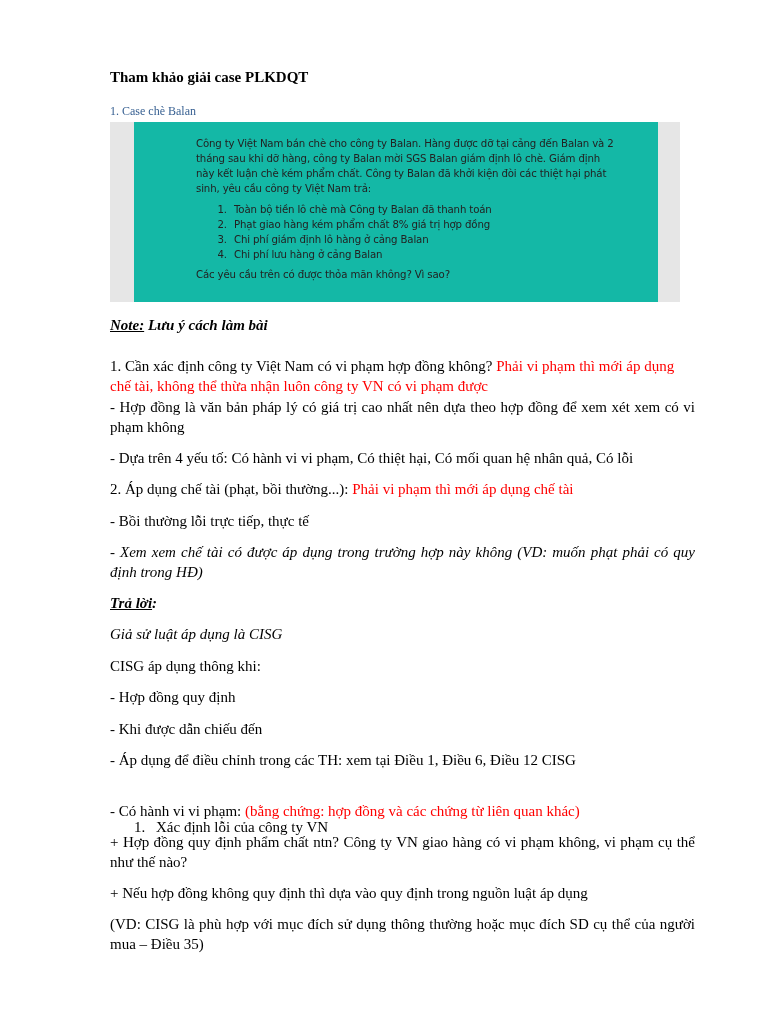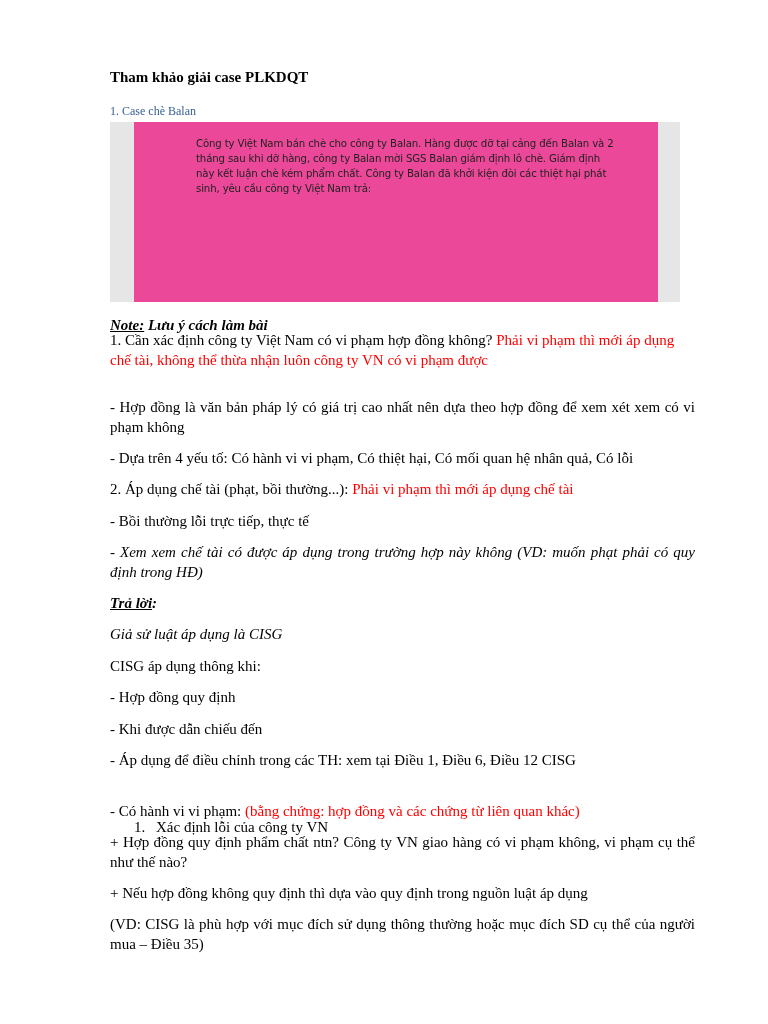--- a/index.html
+++ b/index.html
@@ -51,21 +51,21 @@
     }
     .italic { font-style: italic; }
 
     
     .case-image {
       position: absolute;
       left: 110px;
       top: 122px;
       width: 570px;
       height: 180px;
-      background: #ec4899;
+      background: #14b8a6;
     }
     .case-image .bar-left {
       position: absolute;
       left: 0; top: 0;
       width: 24px; height: 180px;
       background: #e6e6e6;
     }
     .case-image .bar-right {
       position: absolute;
       right: 0; top: 0;
@@ -107,29 +107,36 @@
 <div class="page">
   <div class="line title" style="top:67px;">Tham khảo giải case PLKDQT</div>
   <div class="line heading" style="top:101px;">1. Case chè Balan</div>
 </div>
 
 <div class="case-image">
   <div class="bar-left"></div>
   <div class="bar-right"></div>
   <div class="case-text">
     <p>Công ty Việt Nam bán chè cho công ty Balan. Hàng được dỡ tại cảng đến Balan và 2 tháng sau khi dỡ hàng, công ty Balan mời SGS Balan giám định lô chè. Giám định này kết luận chè kém phẩm chất. Công ty Balan đã khởi kiện đòi các thiệt hại phát sinh, yêu cầu công ty Việt Nam trả:</p>
+    <ol>
+      <li>Toàn bộ tiền lô chè mà Công ty Balan đã thanh toán</li>
+      <li>Phạt giao hàng kém phẩm chất 8% giá trị hợp đồng</li>
+      <li>Chi phí giám định lô hàng ở cảng Balan</li>
+      <li>Chi phí lưu hàng ở cảng Balan</li>
+    </ol>
+    <p>Các yêu cầu trên có được thỏa mãn không? Vì sao?</p>
   </div>
 </div>
 
 <div class="page">
   <div class="line" style="top:315px;">
     <span class="bold-italic-underline">Note:</span><span class="bold-italic"> Lưu ý cách làm bài</span>
   </div>
 
-  <div class="line" style="top:330px;">
+  <div class="line" style="top:356px;">
     <span>1. Cần xác định công ty Việt Nam có vi phạm hợp đồng không? </span><span class="red">Phải vi phạm thì mới áp dụng chế tài, không thể thừa nhận luôn công ty VN có vi phạm được</span>
   </div>
 
   <div class="line justify" style="top:397px;">- Hợp đồng là văn bản pháp lý có giá trị cao nhất nên dựa theo hợp đồng để xem xét xem có vi phạm không</div>
 
   <div class="line" style="top:448px;">- Dựa trên 4 yếu tố: Có hành vi vi phạm, Có thiệt hại, Có mối quan hệ nhân quả, Có lỗi</div>
 
   <div class="line" style="top:479px;">
     <span>2. Áp dụng chế tài (phạt, bồi thường...): </span><span class="red">Phải vi phạm thì mới áp dụng chế tài</span>
   </div>

